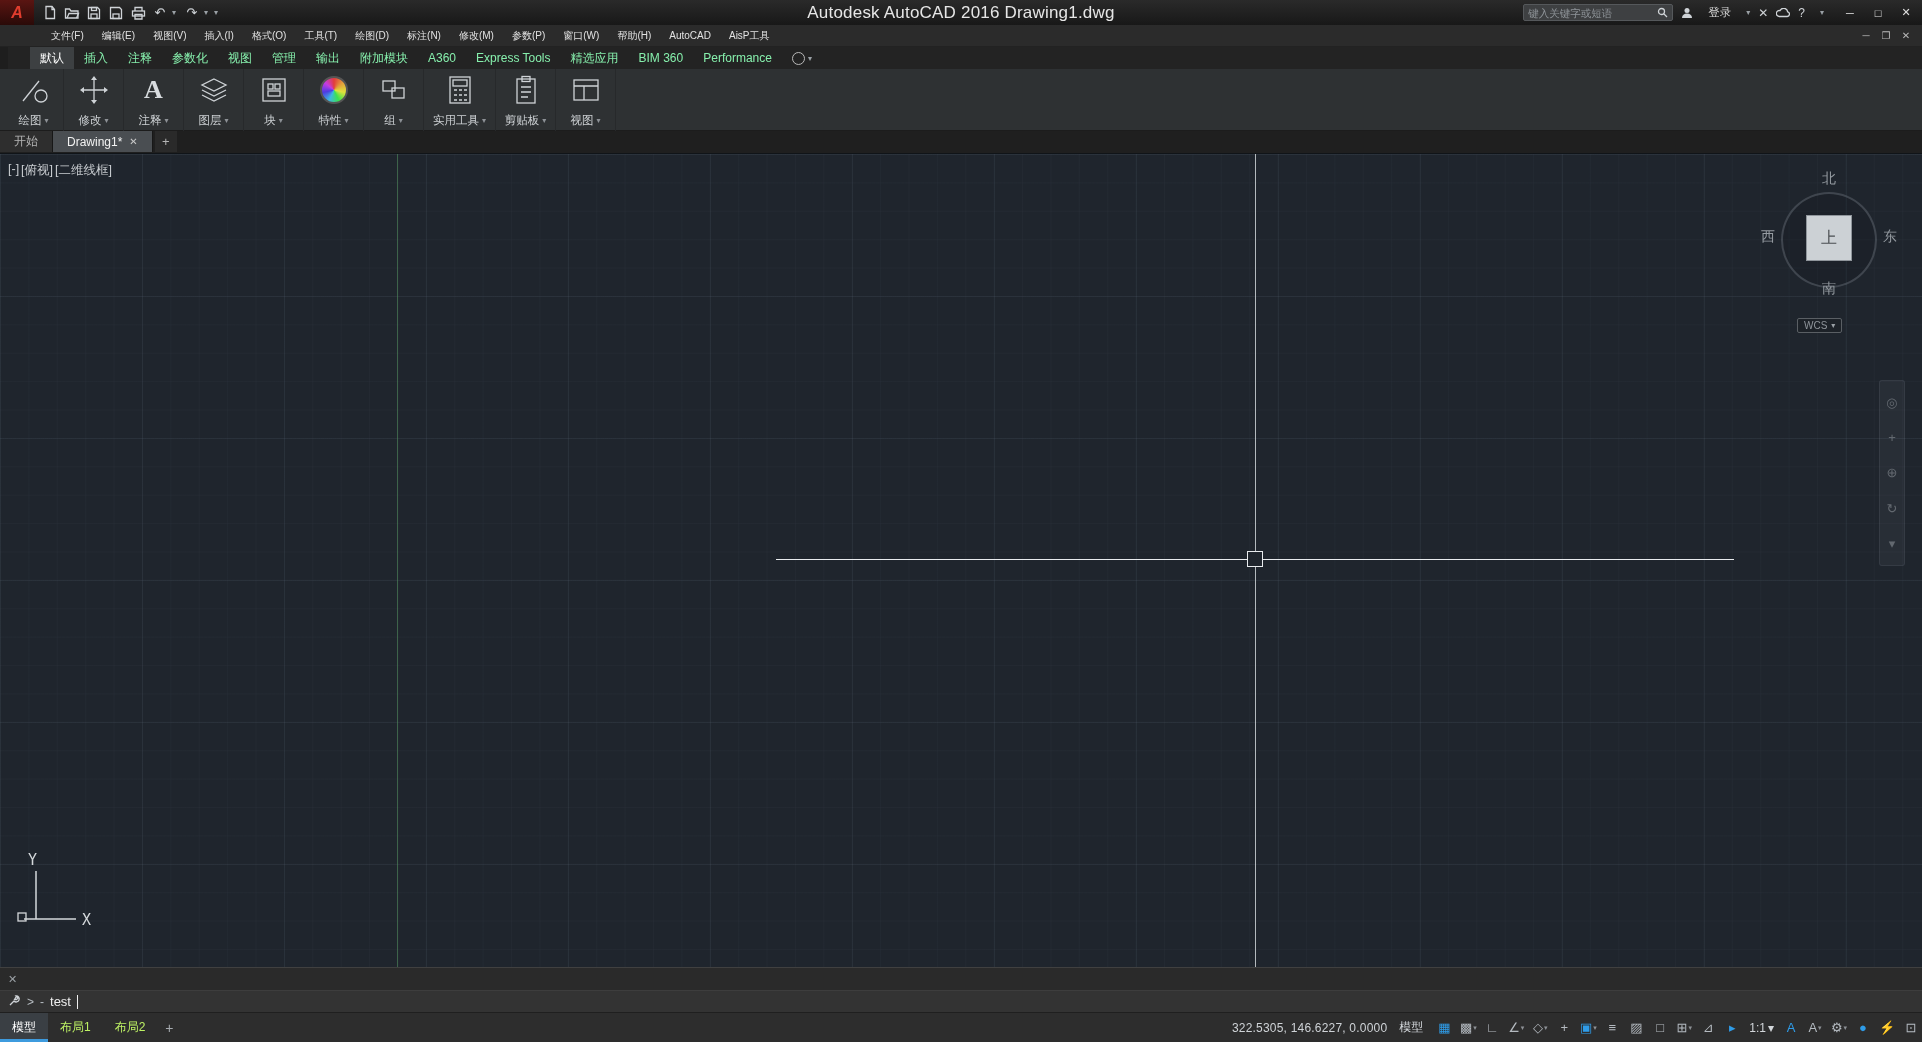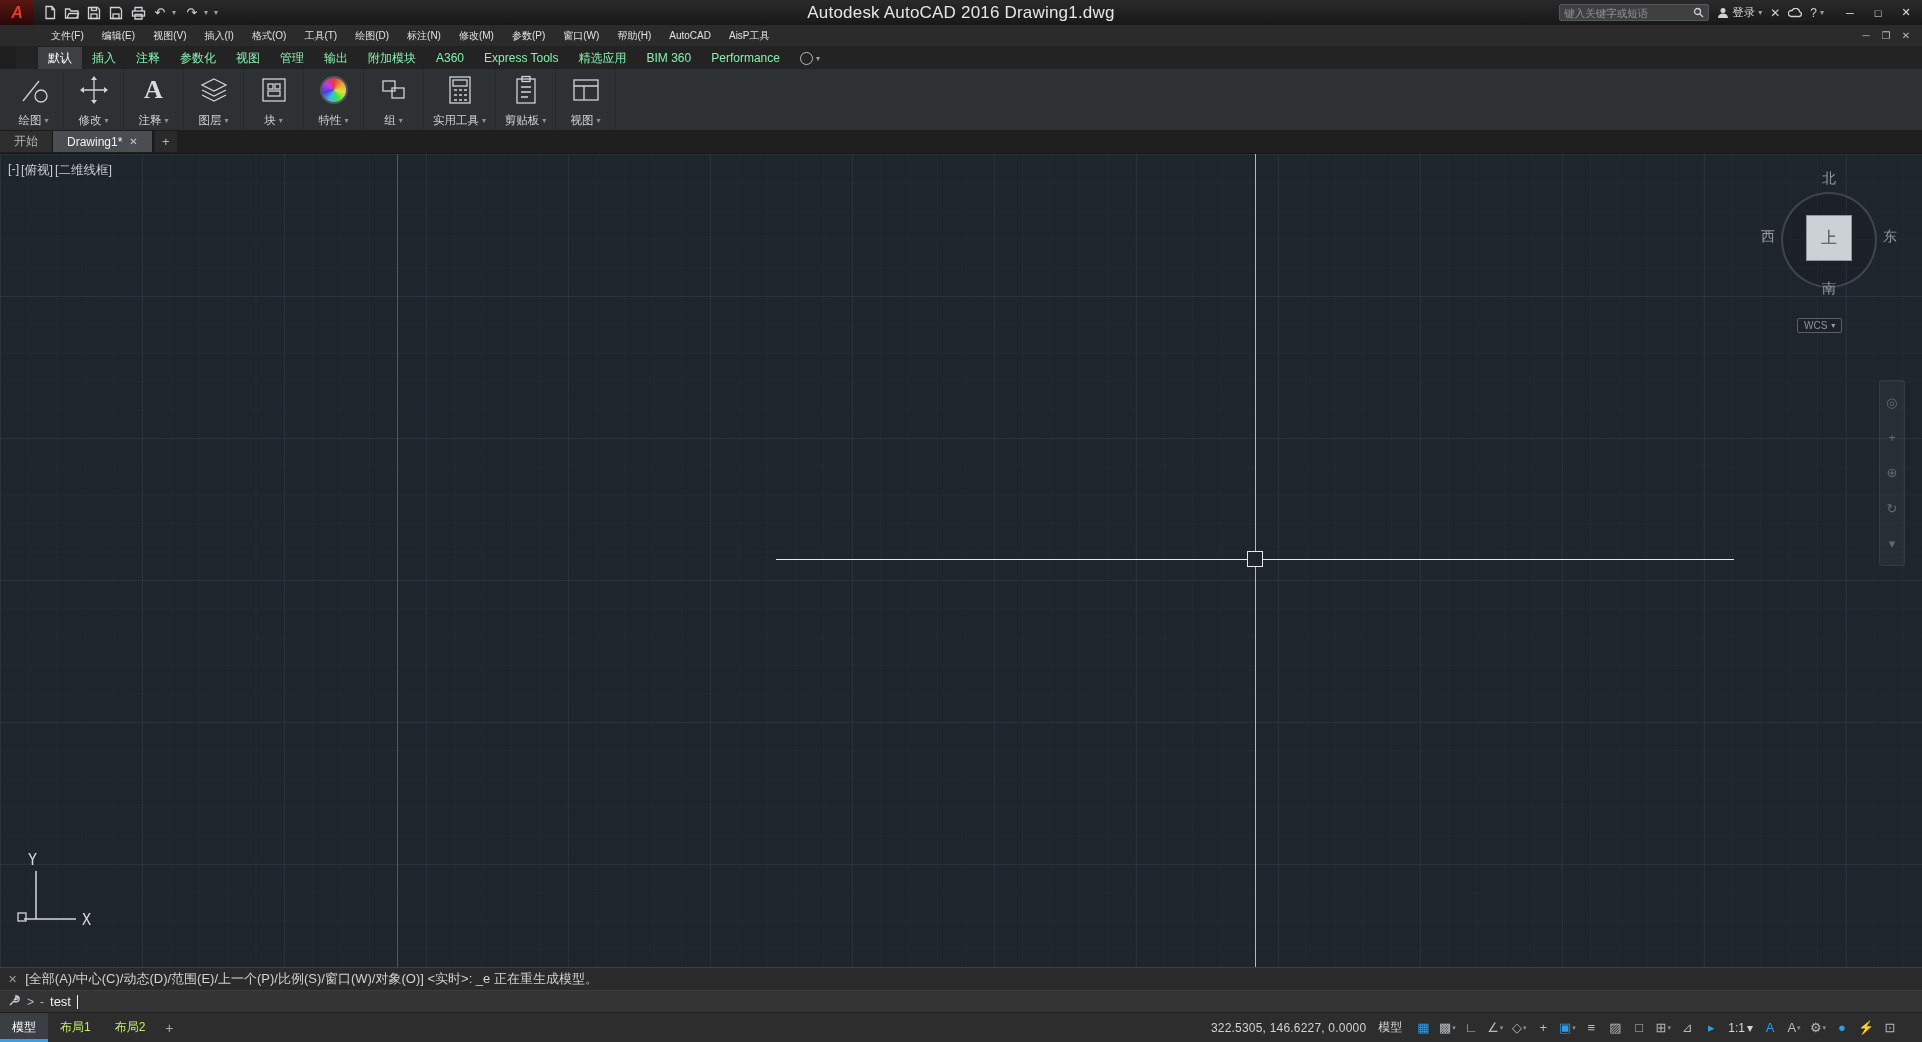--- a/index.html
+++ b/index.html
@@ -19,36 +19,36 @@
   .qat-caret { font-size:8px; color:#9aa0a5; width:8px; }
   .title-center { position:absolute; left:0; right:0; top:0; height:25px; display:flex;
     align-items:center; justify-content:center; pointer-events:none; }
   .title-center span { font-size:17px; color:#e6e6e6; letter-spacing:.2px; }
   .title-right { margin-left:auto; display:flex; align-items:center; gap:8px; padding-right:2px; }
   .search-box { width:150px; height:17px; background:#3e4042; border:1px solid #55585b; border-radius:2px;
     display:flex; align-items:center; padding:0 4px; }
   .search-box input { flex:1; background:transparent; border:none; outline:none; color:#cfcfcf;
     font-size:10.5px; font-family:"Liberation Sans",sans-serif; width:100px; }
   .search-box input::placeholder { color:#8f9499; }
-  .tb-icon { color:#cfd3d7; font-size:12px; display:flex; align-items:center; gap:3px;justify-content:center; }
+  .tb-icon { color:#cfd3d7; font-size:12px; display:flex; align-items:center; gap:15px;justify-content:center; }
   .tb-label { font-size:11.5px; color:#d7d7d7; }
   .mini-caret { font-size:8px; color:#9aa0a5; }
   .win-controls { display:flex; margin-left:4px; }
   .win-btn { width:28px; height:25px; display:flex; align-items:center; justify-content:center;
     color:#e0e0e0; font-size:11px; }
 
   
   .menubar { position:absolute; left:0; right:0; top:25px; height:22px; background:#2b2b2b;
     display:flex; align-items:center; padding-left:42px; border-bottom:1px solid #222; }
   .menu-item { font-size:10px; color:#e2e2e2; padding:0 9px; height:22px; display:flex; align-items:center; }
   .child-controls { margin-left:auto; display:flex; padding-right:6px; }
   .child-btn { width:20px; height:18px; display:flex; align-items:center; justify-content:center; color:#b9b9b9; font-size:10px; }
 
   
-  .ribbontabs { position:absolute; left:16px; right:0; top:47px; height:22px; background:#232323;
+  .ribbontabs { position:absolute; left:8px; right:0; top:47px; height:22px; background:#232323;
     display:flex; align-items:center; padding-left:22px; }
   .rtab { font-size:12px; color:#86efac; padding:0 10px; height:22px; display:flex; align-items:center; }
   .rtab.active { background:#3d4042; color:#ffffff; }
   .ribbon-opts { display:flex; align-items:center; gap:3px; margin-left:10px; height:22px; color:#b9b9b9; }
   .ribbon-opts .circ { width:13px; height:13px; border:1.5px solid #b9b9b9; border-radius:50%; }
 
   
   .ribbon { position:absolute; left:0; right:0; top:69px; height:62px; background:#2e3133;
     border-bottom:1px solid #1c1c1c; display:flex; padding-left:4px; }
   .panel { width:60px; height:62px; display:flex; flex-direction:column; align-items:center;
@@ -120,21 +120,21 @@
   .caret-bar { width:1px; height:14px; background:#efefef; animation:blink 1s steps(1) infinite; }
   @keyframes blink { 50% { opacity:0; } }
 
   
   .statusbar { position:absolute; left:0; right:0; top:1012px; height:30px; background:#2d2d2d;
     border-top:1px solid #1f1f1f; display:flex; align-items:center; }
   .layout-tabs { display:flex; align-items:stretch; height:100%; }
   .ltab { padding:0 12px; display:flex; align-items:center; font-size:12px; color:#bef264; }
   .ltab.active { background:#3a3f44; color:#ffffff; box-shadow:inset 0 -3px 0 #3e9bde; }
   .ltab-add { width:24px; display:flex; align-items:center; justify-content:center; color:#a6abb0; font-size:14px; }
-  .status-right { margin-left:auto; display:flex; align-items:center; gap:2px; padding-right:21px; }
+  .status-right { margin-left:auto; display:flex; align-items:center; gap:2px; padding-right:0; }
   .coords { font-size:12px; color:#cfd3d7; margin-right:10px; letter-spacing:.2px; }
   .model-lbl { font-size:12px; color:#d2d6da; margin-right:8px; }
   .sicon { min-width:22px; height:24px; display:flex; align-items:center; justify-content:center;
     color:#b4bac0; font-size:13px; gap:1px; }
   .sicon.active { color:#2f9ce8; }
   .sicon .sc { font-size:7px; color:#8d9196; }
   .scale-lbl { font-size:12px; color:#d2d6da; display:flex; align-items:center; gap:2px; padding:0 4px; }
 
   svg .ln { stroke:#cfd3d7; stroke-width:1.3; fill:none; }
   svg .fl { fill:#cfd3d7; }
@@ -445,21 +445,20 @@
       <span class="nav-icon">◎</span>
       <span class="nav-icon">+</span>
       <span class="nav-icon">⊕</span>
       <span class="nav-icon">↻</span>
       <span class="nav-icon">▾</span>
     </div>
   </div>
 
   <div class="cmd-history">
     <span class="close">✕</span>
-    <span class="text">[全部(A)/中心(C)/动态(D)/范围(E)/上一个(P)/比例(S)/窗口(W)/对象(O)] &lt;实时&gt;:  _e 正在重生成模型。</span>
   </div>
 
   <div class="cmd-input">
     <span>
       <svg width="13" height="13">
           <path class="ln" d="M2 11l4-4M6 7a3 3 0 1 0 2-5l2 2-1.5 1.5L6.5 5.5 8 3"></path>
         </svg>
     </span>
     <span class="prompt">&gt;</span>
     <span class="prompt">-</span>

